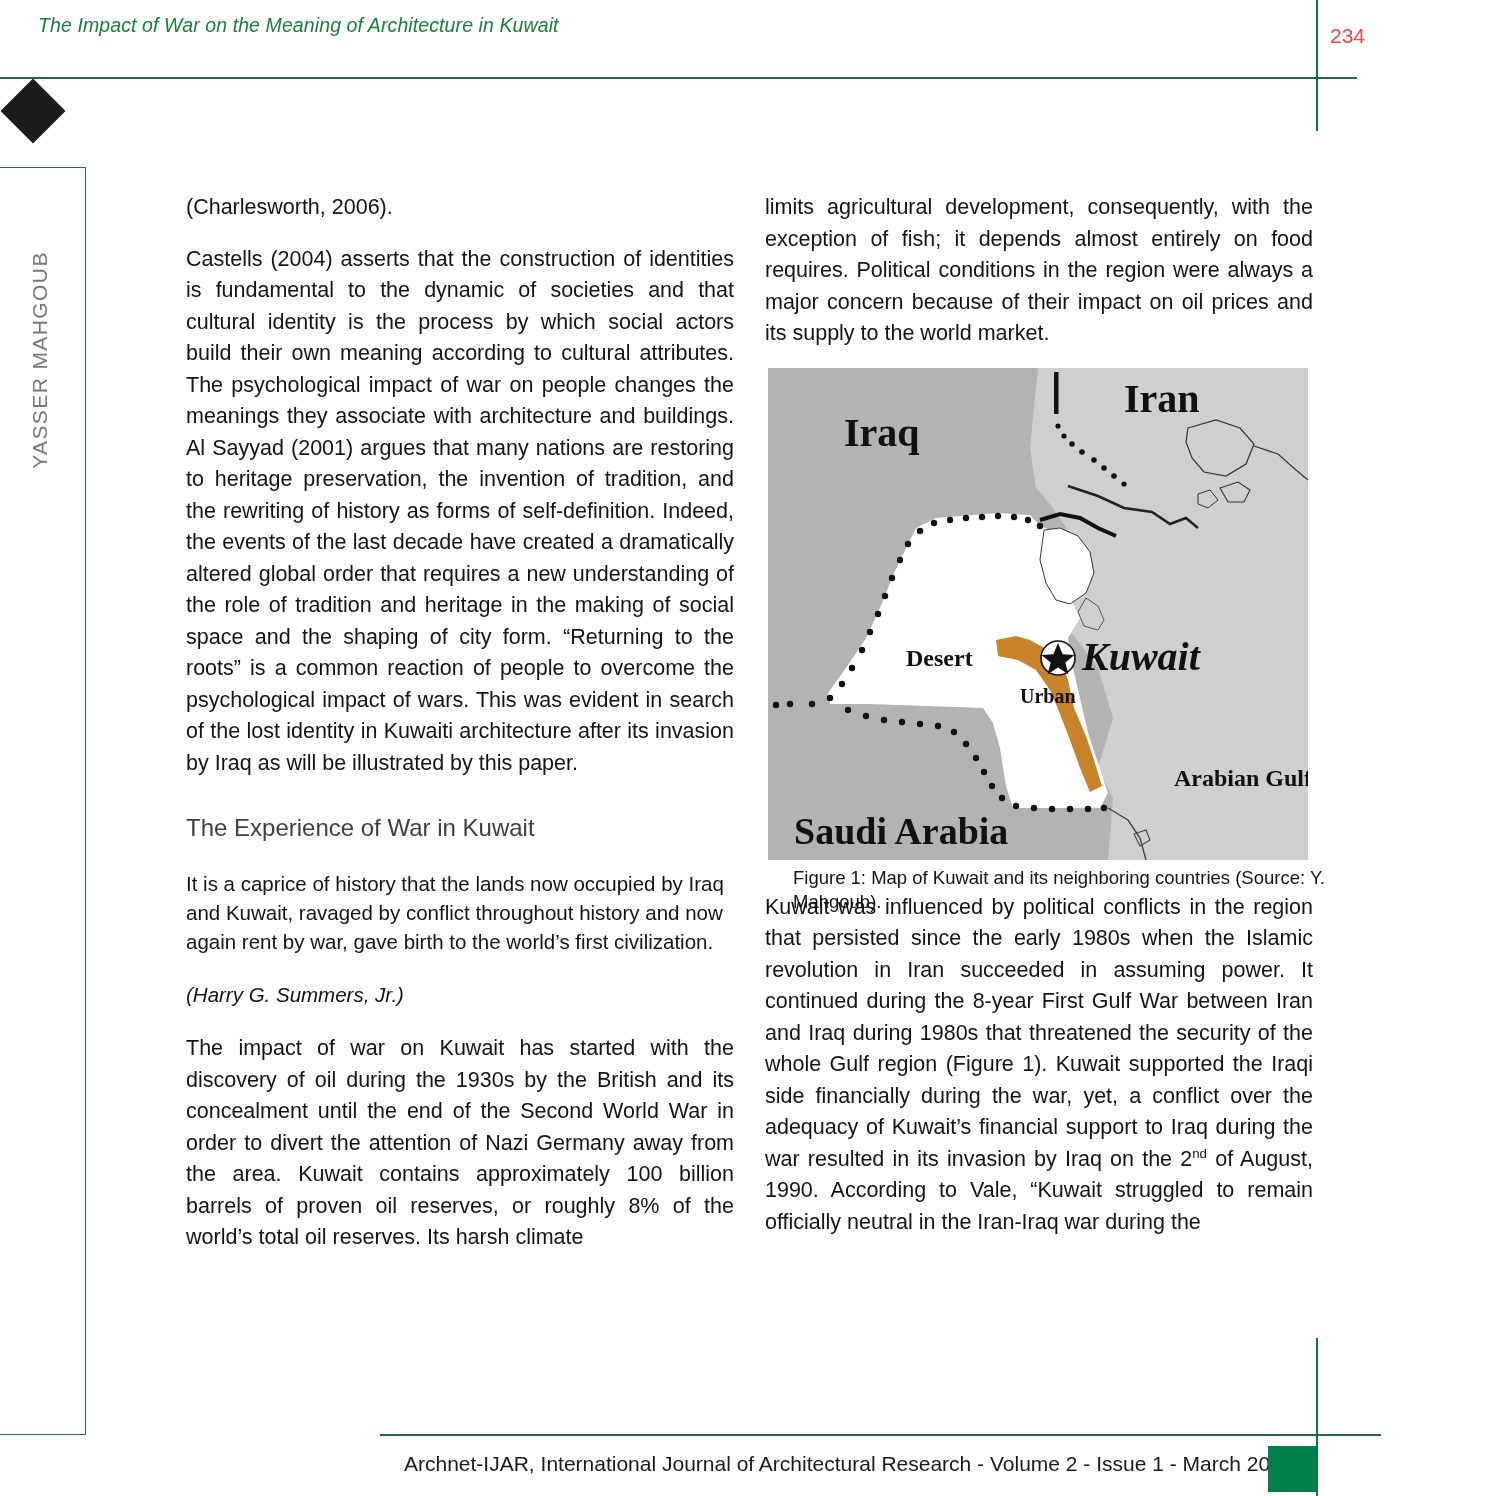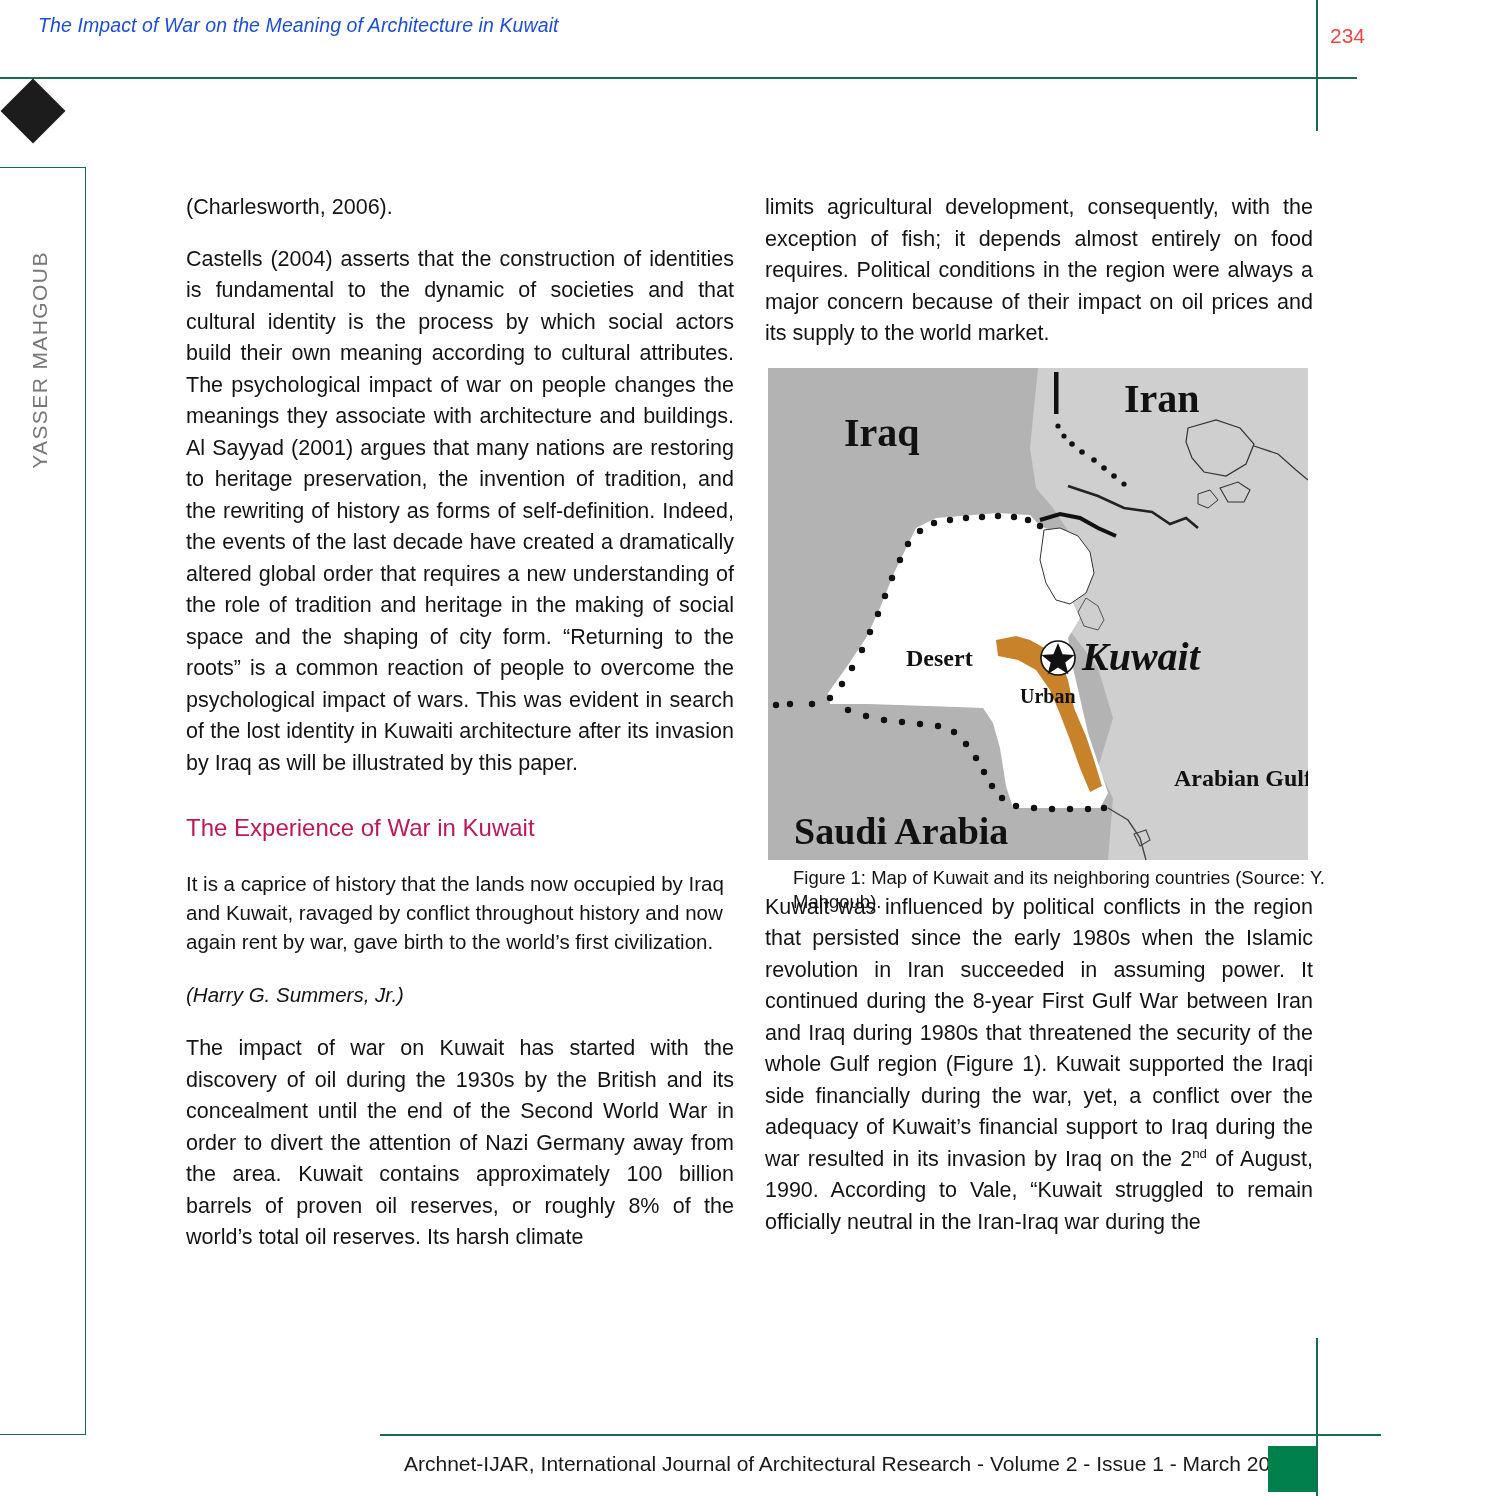--- a/index.html
+++ b/index.html
@@ -18,21 +18,21 @@
     overflow: hidden;
   }
 
   
   .running-head {
     position: absolute;
     left: 38px;
     top: 14px;
     font-size: 19.5px;
     font-style: italic;
-    color: #1d4ed8;
+    color: #15803d;
     letter-spacing: 0.1px;
     white-space: nowrap;
   }
   .page-number {
     position: absolute;
     left: 1330px;
     top: 24px;
     font-size: 21px;
     color: #ef4444;
   }
@@ -103,21 +103,21 @@
   .col p {
     margin: 16px 0 24px 0;
   }
   .col p.tight { margin-bottom: 20px; }
 
   h2.section-title {
     margin: 34px 0 26px 0;
     font-size: 24px;
     font-weight: normal;
     line-height: 30px;
-    color: #be185d;
+    color: #404040;
     text-align: left;
   }
 
   .quote {
     font-size: 20.5px;
     line-height: 29px;
     margin: 0 0 6px 0;
     text-align: left;
   }
   .quote-attrib {

